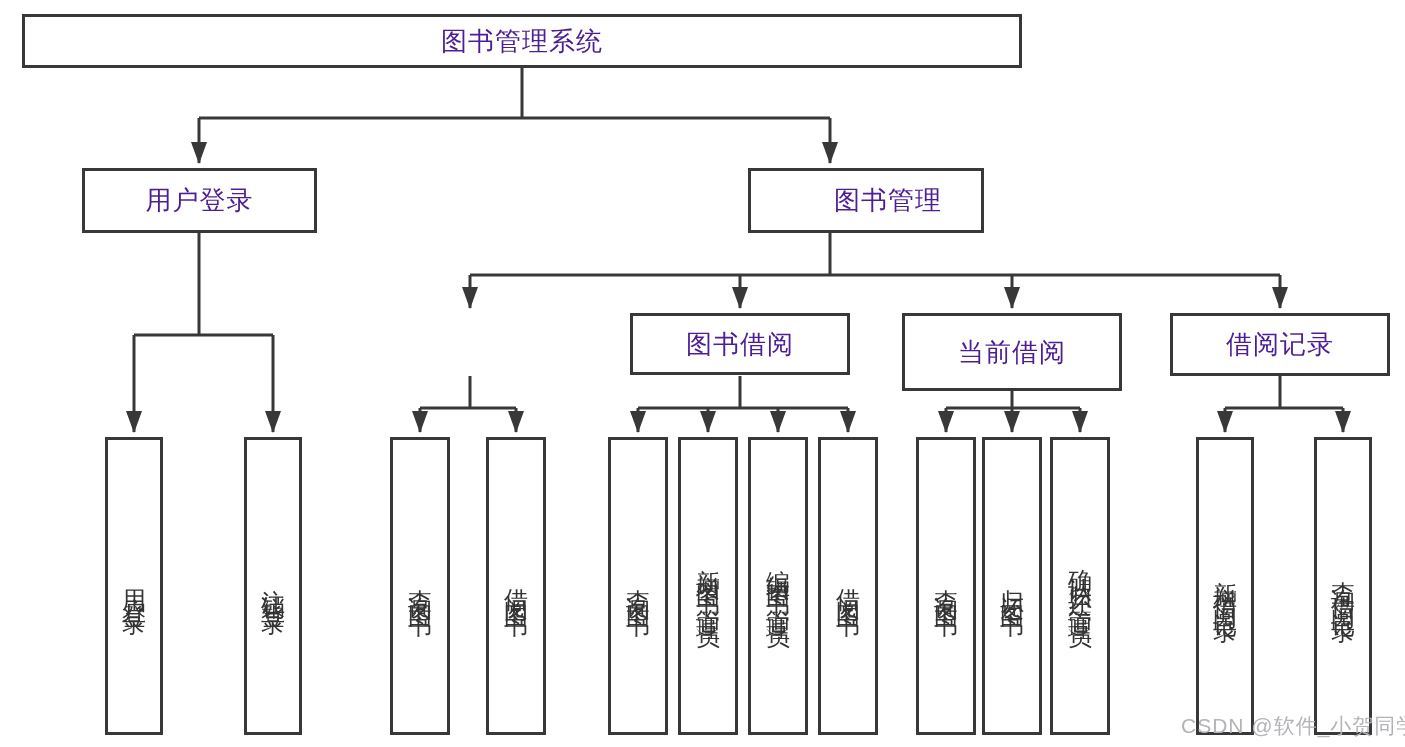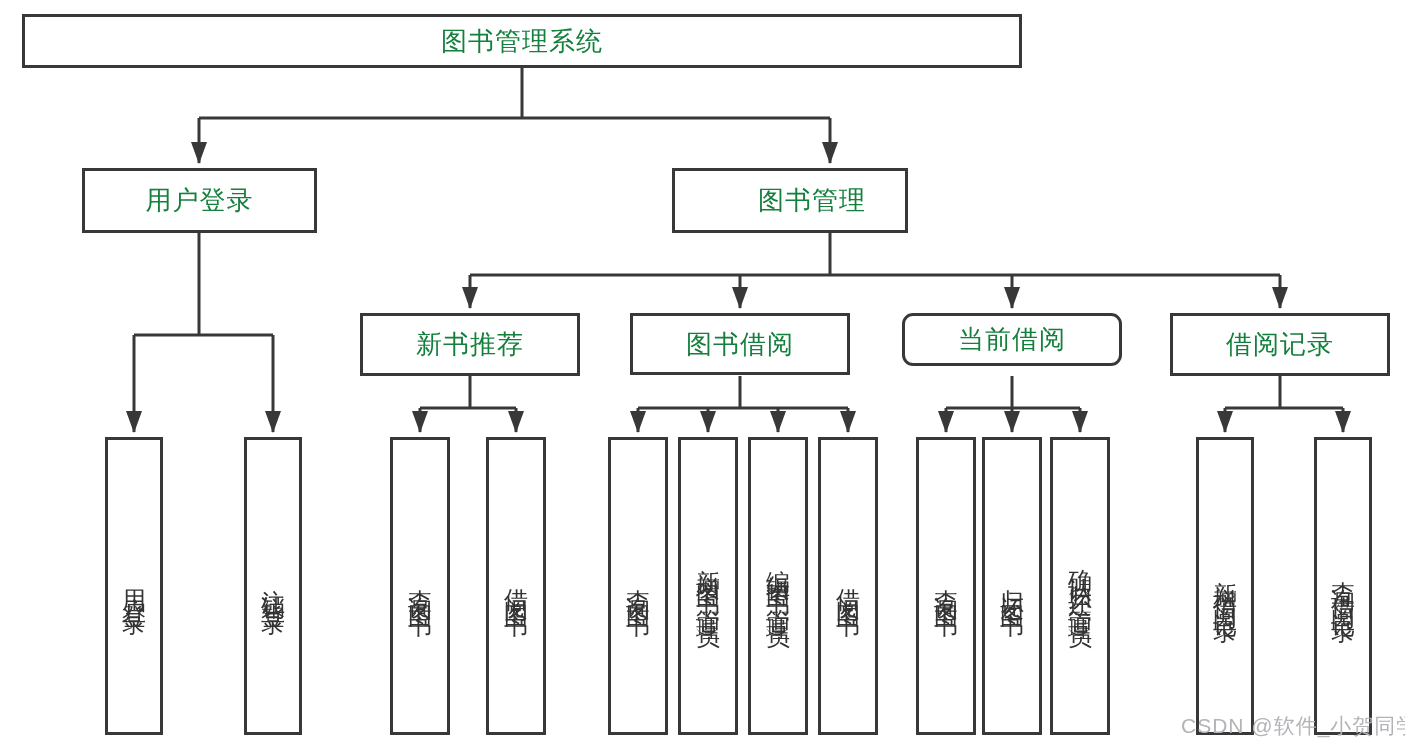--- a/index.html
+++ b/index.html
@@ -27,21 +27,21 @@
     border: 3px solid #383838;
     display: flex;
     align-items: center;
     justify-content: center;
     z-index: 2;
   }
   .hlabel {
     font-size: 26px;
     letter-spacing: 1px;
     white-space: nowrap;
-    color: #15803d;
+    color: #4c1d95;
   }
   .vtext {
     writing-mode: vertical-rl;
     text-orientation: mixed;
     font-size: 24px;
     line-height: 1;
     letter-spacing: 8px;
     color: #333333;
   }
   .watermark {
@@ -102,31 +102,28 @@
     </g>
   </svg>
 
   <div class="box" style="left:22px; top:14px; width:1000px; height:54px;">
     <span class="hlabel">图书管理系统</span>
   </div>
 
   <div class="box" style="left:82px; top:168px; width:235px; height:65px;">
     <span class="hlabel">用户登录</span>
   </div>
-  <div class="box" style="left:672px; top:168px; width:236px; height:65px;padding-left:44px;">
+  <div class="box" style="left:748px; top:168px; width:236px; height:65px;padding-left:44px;">
     <span class="hlabel">图书管理</span>
   </div>
 
-  <div class="box" style="left:360px; top:313px; width:220px; height:63px;">
-    <span class="hlabel">新书推荐</span>
-  </div>
   <div class="box" style="left:630px; top:313px; width:220px; height:62px;">
     <span class="hlabel">图书借阅</span>
   </div>
-  <div class="box" style="left:902px; top:313px; width:220px; height:53px;border-radius:11px;">
+  <div class="box" style="left:902px; top:313px; width:220px; height:78px;">
     <span class="hlabel">当前借阅</span>
   </div>
   <div class="box" style="left:1170px; top:313px; width:220px; height:63px;">
     <span class="hlabel">借阅记录</span>
   </div>
 
   <div class="box leaf" style="left:105px; top:437px; width:58px; height:298px;">
     <span class="vtext">用户登录</span>
   </div>
   <div class="box leaf" style="left:244px; top:437px; width:58px; height:298px;">

